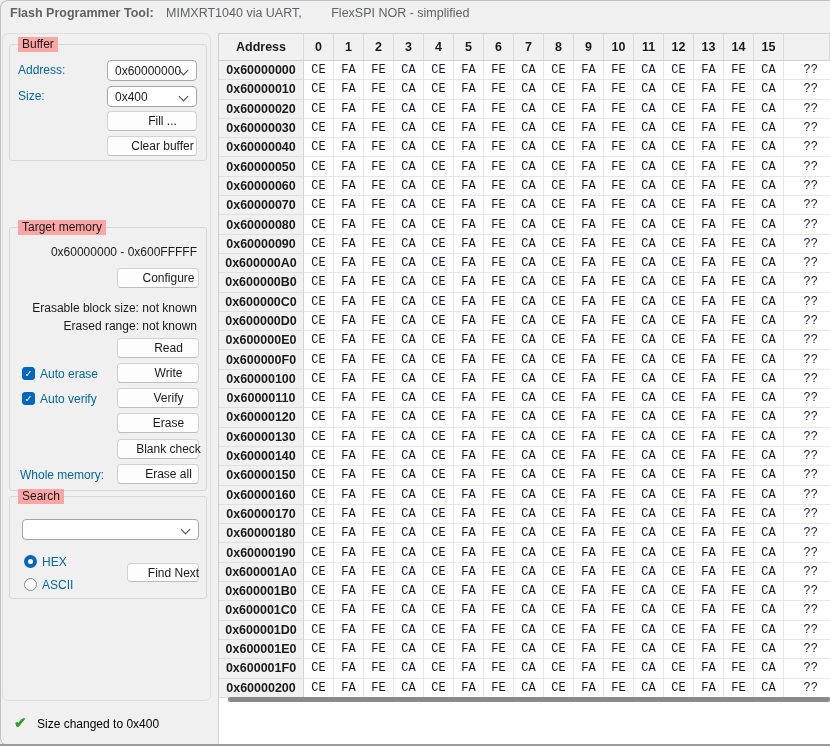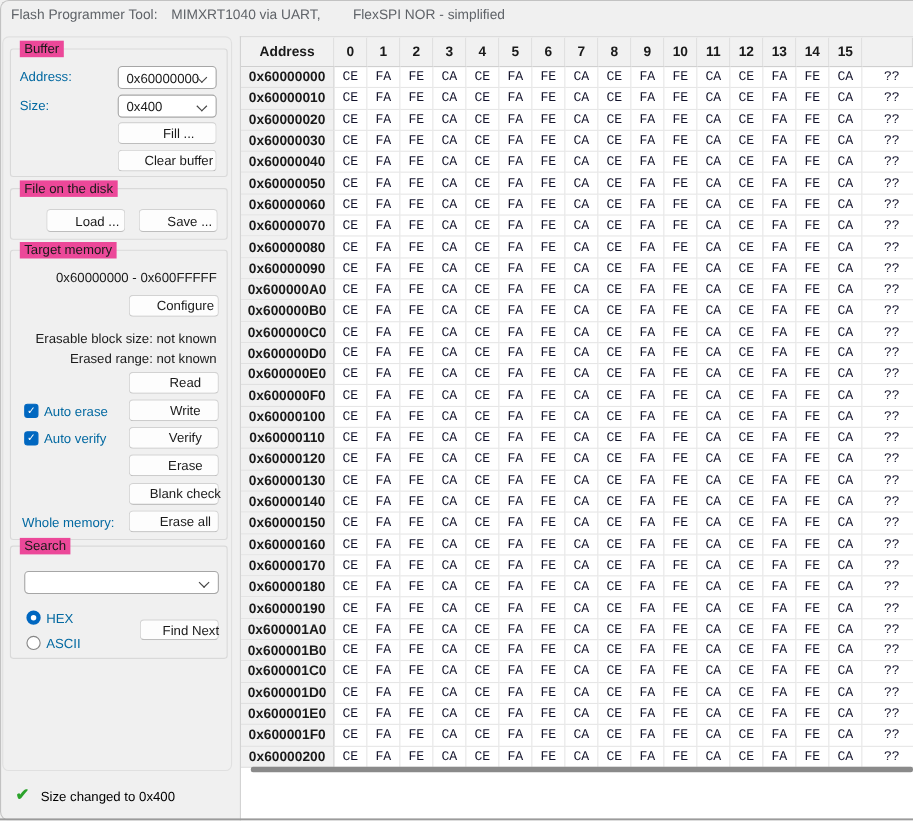--- a/index.html
+++ b/index.html
@@ -17,34 +17,34 @@
     border:1px solid #c2c2c2; border-right:none;
     border-radius:8px 0 0 8px;
     pointer-events:none;
   }
   .window-bottom-edge {
     position:absolute; left:0; top:744px; width:830px; height:2px;
     background:#9b9b9b;
   }
   
   .titlebar { position:absolute; left:10px; top:6px; white-space:nowrap; color:#5f6368; font-size:12.5px; }
-  .titlebar .t1 { margin-right:9px; }
+  .titlebar .t1 { margin-right:9px;font-weight:bold; }
   .titlebar .t2 { margin-right:26px; }
 
   
   .sidebar {
     position:absolute; left:2px; top:33px; width:209px; height:668px;
     border:1px solid #e0e0e0; border-radius:6px; background:#f0f0f0;
   }
   .groupbox {
     position:absolute; left:6px; width:198px;
     border:1px solid #d9d9d9; border-radius:3px;
   }
   .groupbox > .legend {
-    position:absolute; top:-8px; left:8px; background:#ec4899; padding:0 4px;
+    position:absolute; top:-8px; left:8px; background:#fca5a5; padding:0 4px;
     font-size:12px; color:#1a1a1a; line-height:15px;
   }
   .g-buffer  { top:10px;  height:117px; }
   .g-file    { top:137px; height:47px;  }
   .g-target  { top:193px; height:264px; }
   .g-search  { top:462px; height:103px; }
 
   .lbl { position:absolute; font-size:12px; color:#0369a1; white-space:nowrap; }
   .rlbl { position:absolute; right:9px; text-align:right; font-size:12px; white-space:nowrap; }
 
@@ -134,25 +134,20 @@
     </div>
     <span class="lbl" style="left:8px; top:44px;">Size:</span>
     <div class="combo" style="left:97px; top:41px; width:90px; height:21px;">
       <span>0x400</span>
       <span class="chev"></span>
     </div>
     <div class="btn" style="left:97px; top:66px; width:90px; height:20px;">Fill ...</div>
     <div class="btn" style="left:97px; top:91px; width:90px; height:20px;">Clear buffer</div>
   </div>
 
-  <div class="groupbox g-file">
-    <span class="legend">File on the disk</span>
-    <div class="btn" style="left:32px; top:18px; width:72px; height:21px;">Load ...</div>
-    <div class="btn" style="left:116px; top:18px; width:72px; height:21px;">Save ...</div>
-  </div>
 
   <div class="groupbox g-target">
     <span class="legend">Target memory</span>
     <span class="rlbl" style="top:17px;">0x60000000 - 0x600FFFFF</span>
     <div class="btn" style="left:107px; top:40px; width:82px; height:20px;">Configure</div>
     <span class="rlbl" style="top:73px;">Erasable block size: not known</span>
     <span class="rlbl" style="top:91px;">Erased range: not known</span>
     <div class="btn" style="left:107px; top:110px; width:82px; height:20px;">Read</div>
     <div class="checkbox" style="left:12px; top:139px;">
         <span>✓</span>

